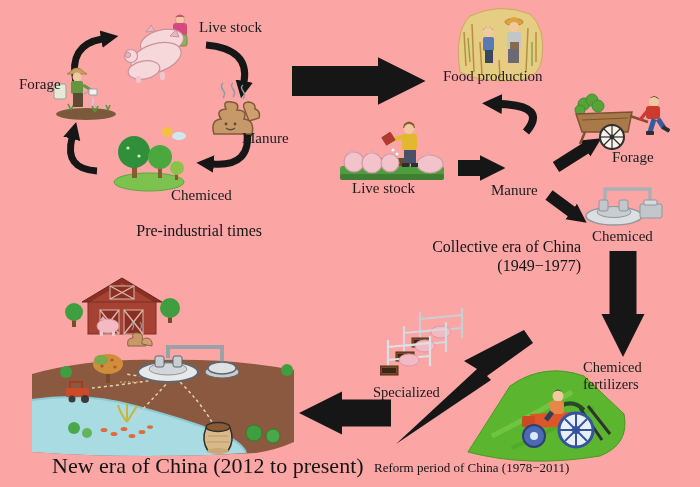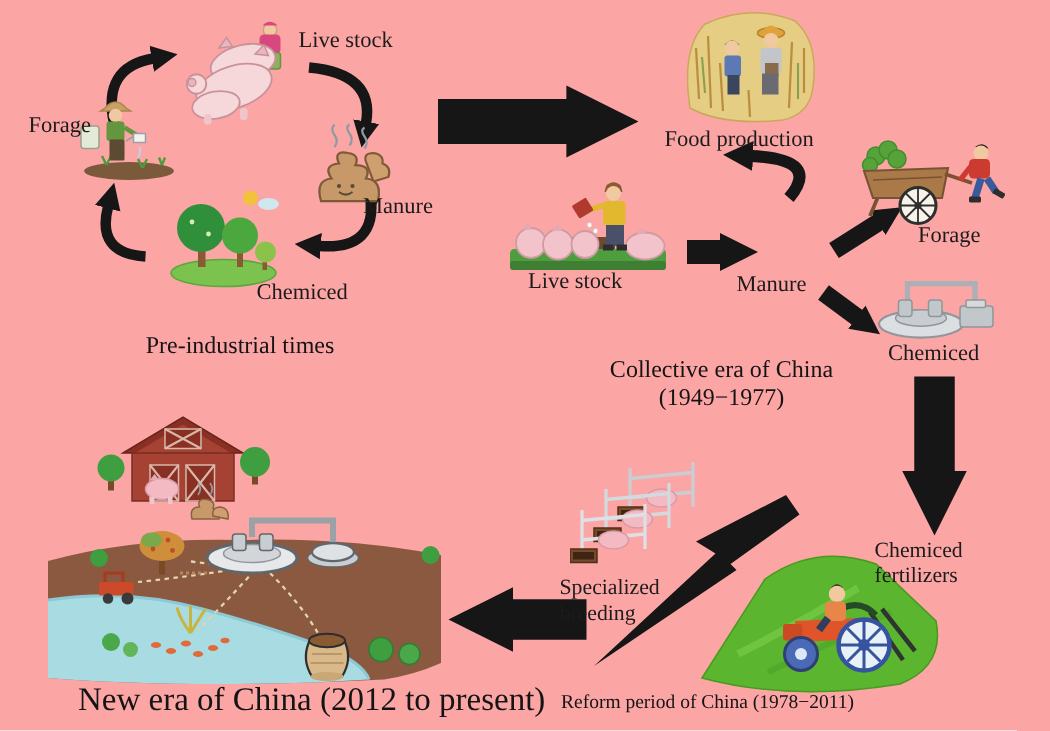--- a/index.html
+++ b/index.html
@@ -3,21 +3,21 @@
 <meta charset="utf-8">
 <style>
   html,body{margin:0;padding:0;background:#ffffff;}
   .canvas{
     position:relative;width:700px;height:487px;background:#fca5a5;
     font-family:"Liberation Serif","DejaVu Serif",serif;color:#1b1b1b;overflow:hidden;
   }
   .lbl{position:absolute;font-size:15px;line-height:17px;white-space:nowrap;color:#1b1b1b;}
   .lbl2{position:absolute;font-size:14.5px;line-height:16.5px;color:#1b1b1b;}
   .cap{position:absolute;font-size:16px;line-height:18.5px;color:#141414;}
-  .capc{text-align:center;}
+  .capc{text-align:right;}
   .ill{position:absolute;}
   svg{display:block;}
 </style>
 </head>
 <body>
 
 <div class="canvas">
 
   <svg class="ill" style="left:0;top:0" width="700" height="487" viewBox="0 0 700 487">
     <defs>
@@ -196,21 +196,21 @@
   <svg class="ill" style="left:584px;top:180px" width="84" height="48" viewBox="0 0 84 48">
     <path d="M21 20 L21 9 L66 9 L66 24" fill="none" stroke="#aab0b6" stroke-width="3.5"></path>
     <ellipse cx="30" cy="36" rx="28" ry="9" fill="#dcdfe2" stroke="#8f969c" stroke-width="1.5"></ellipse>
     <ellipse cx="30" cy="32" rx="17" ry="5.5" fill="#c8cdd1" stroke="#8f969c"></ellipse>
     <rect x="15" y="20" width="9" height="11" rx="2" fill="#c2c7cb" stroke="#8f969c"></rect>
     <rect x="35" y="20" width="9" height="11" rx="2" fill="#c2c7cb" stroke="#8f969c"></rect>
     <rect x="56" y="24" width="22" height="14" rx="2" fill="#c2c7cb" stroke="#8f969c"></rect>
     <rect x="60" y="20" width="13" height="5" rx="1" fill="#d6dadd" stroke="#8f969c"></rect>
   </svg>
 
-  <div class="lbl" style="left:443px;top:85px">Food production</div>
+  <div class="lbl" style="left:443px;top:68px">Food production</div>
   <div class="lbl" style="left:352px;top:180px">Live stock</div>
   <div class="lbl" style="left:491px;top:182px">Manure</div>
   <div class="lbl" style="left:612px;top:149px">Forage</div>
   <div class="lbl" style="left:592px;top:228px">Chemiced</div>
   <div class="cap capc" style="left:381px;top:238px;width:200px">
     <div>Collective era of China</div>
     <div>(1949−1977)</div>
   </div>
 
   <svg class="ill" style="left:380px;top:306px" width="106" height="86" viewBox="0 0 106 86">
@@ -270,21 +270,20 @@
       <line x1="113" y1="63" x2="135" y2="85"></line>
         <line x1="135" y1="63" x2="113" y2="85"></line>
     </g>
     <circle cx="124" cy="74" r="4" fill="#35539e"></circle>
     <circle cx="82" cy="80" r="11" fill="#4a6ab5" stroke="#2e3f73" stroke-width="2"></circle>
     <circle cx="82" cy="80" r="4" fill="#dce8f5"></circle>
   </svg>
 
   <div class="lbl2" style="left:373px;top:384px;width:92px">
     <div>Specialized</div>
-    <div>breeding</div>
   </div>
   <div class="lbl2" style="left:583px;top:359px;width:90px">
     <div>Chemiced</div>
     <div>fertilizers</div>
   </div>
   <div class="cap" style="left:374px;top:459px;font-size:13px">Reform period of China (1978−2011)</div>
 
   <svg class="ill" style="left:30px;top:270px" width="266" height="190" viewBox="0 0 266 190">
 
     <path d="M2 104 Q60 88 130 90 Q200 88 264 100 L264 172 Q246 180 226 183 L180 185 Q80 188 2 182 Z" fill="#8a5940"></path>

